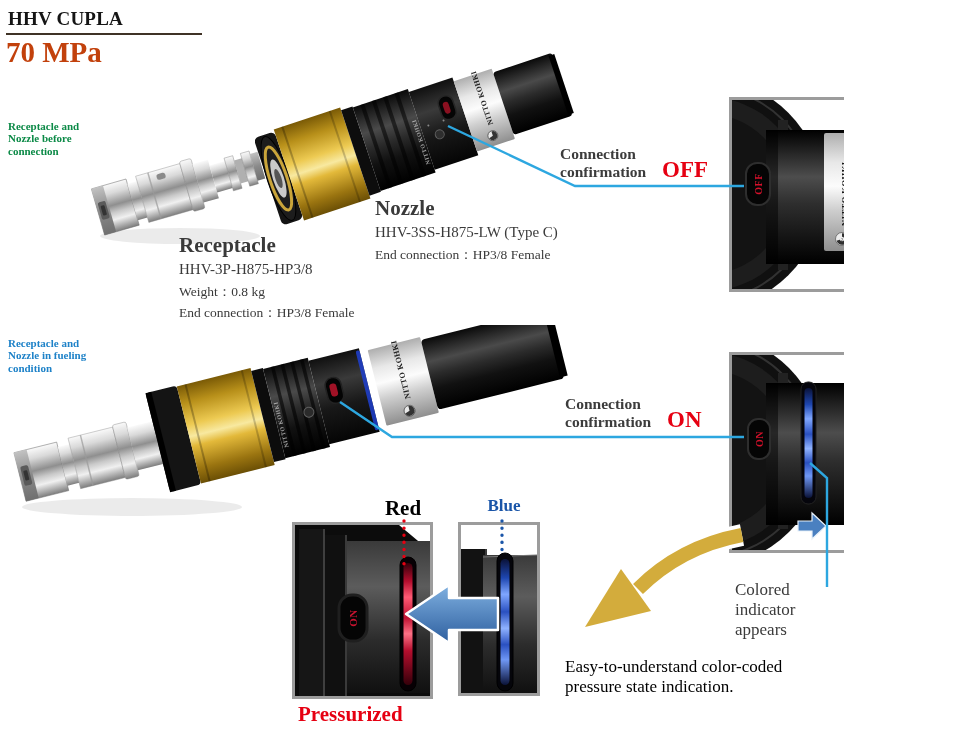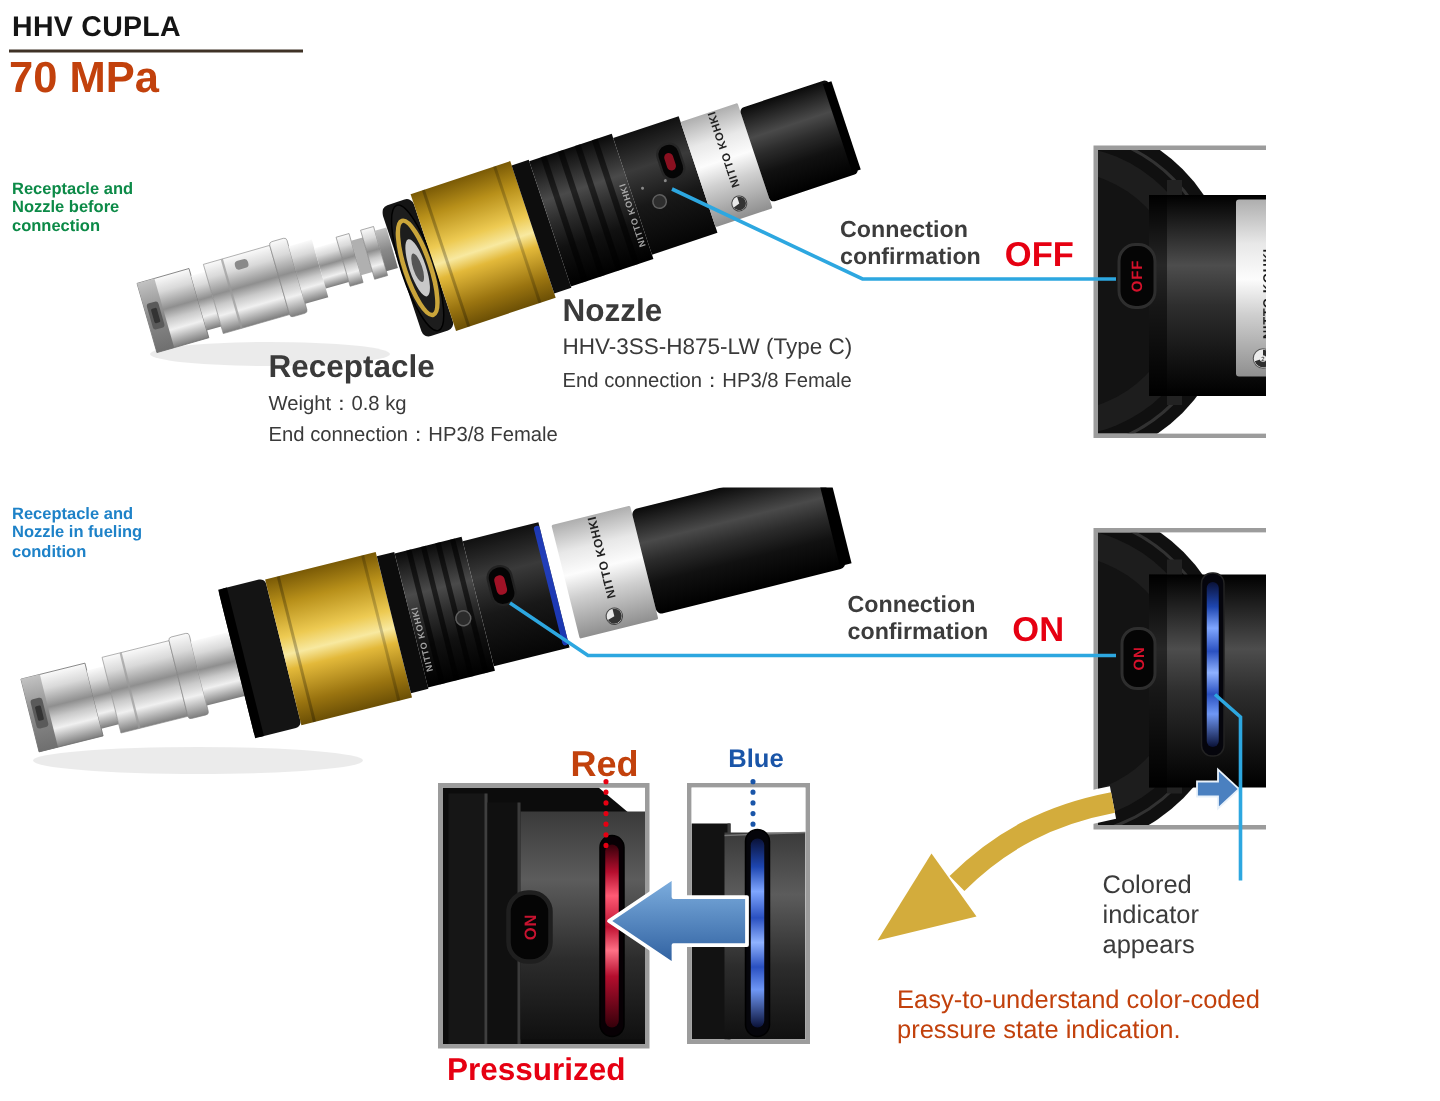--- a/index.html
+++ b/index.html
@@ -1,17 +1,17 @@
 <!DOCTYPE html>
 <html><head>
 <meta charset="utf-8">
 <style>
   html,body{margin:0;padding:0;background:#fff;}
   #stage{position:relative;width:844px;height:734px;background:#fff;overflow:hidden;
-         font-family:Liberation Sans, sans-serif;color:#333;}
+         font-family:Liberation Serif, serif;color:#333;}
   .abs{position:absolute;}
   .preline{white-space:pre-line;}
   
   .series{left:8px;top:8px;font-size:19px;font-weight:800;color:#151515;letter-spacing:.2px;}
   .rule{left:6px;top:33px;width:196px;border-top:2px solid #3f3226;height:0;}
   .rating{left:6px;top:36px;font-size:29px;font-weight:800;color:#c2410c;}
   
   .cap{font-size:11px;font-weight:bold;line-height:1.12;}
   .cap-green{left:8px;top:120px;color:#0c8a47;}
   .cap-blue{left:8px;top:337px;color:#1e82c8;}
@@ -22,25 +22,25 @@
   .spec .s{font-size:13.5px;margin:0 0 3px 0;}
   .spec-receptacle{left:155px;top:233px;margin-left:24px;}
   .spec-nozzle{left:375px;top:196px;}
   
   .conf{display:flex;align-items:flex-end;gap:16px;}
   .conf .lbl{font-size:15.5px;font-weight:bold;color:#3c3c3c;line-height:1.15;}
   .conf .state{font-size:23px;font-weight:800;color:#e60012;line-height:.95;}
   .conf-off{left:560px;top:145px;}
   .conf-on{left:565px;top:395px;}
   
-  .red-lab{left:380px;top:496px;width:46px;text-align:center;font-size:24px;font-weight:800;color:#c2410c;}
+  .red-lab{left:380px;top:496px;width:46px;text-align:center;font-size:21px;font-weight:800;color:#000000;}
   .blue-lab{left:479px;top:496px;width:50px;text-align:center;font-size:17px;font-weight:800;color:#1a55a8;}
   .press-lab{left:298px;top:702px;font-size:21px;font-weight:800;color:#e60012;}
   .appears{left:735px;top:580px;font-size:17px;color:#3b3b3b;}
-  .desc{left:598px;top:657px;font-size:17px;color:#c2410c;line-height:1.18;}
+  .desc{left:565px;top:657px;font-size:17px;color:#000000;line-height:1.18;}
   
   .panel{background:#fff;border:3px solid #9c9c9c;box-sizing:border-box;}
   .panel svg{display:block;}
   .p-off{left:729px;top:97px;width:147px;height:195px;}
   .p-on{left:729px;top:352px;width:147px;height:201px;}
   .p-red{left:292px;top:522px;width:141px;height:177px;}
   .p-blue{left:458px;top:522px;width:82px;height:174px;}
   .overlay{left:0;top:0;pointer-events:none;}
 </style>
 </head>
@@ -324,20 +324,21 @@
       <path d="M 742 535 C 700 543 667 560 638 589" fill="none" stroke="#ffffff" stroke-width="22"></path>
       <polygon points="585,627 621,569 651,611" fill="#ffffff" stroke="#ffffff" stroke-width="10" stroke-linejoin="round"></polygon>
       <path d="M 742 535 C 700 543 667 560 638 589" fill="none" stroke="#d3ac3c" stroke-width="14"></path>
       <polygon points="585,627 621,569 651,611" fill="#d3ac3c" stroke-linejoin="round"></polygon>
     </g>
     <polygon points="406,614 449,585 449,598 498,598 498,630 449,630 449,643" fill="url(#gArrowBlue)" stroke="#ffffff" stroke-width="2.5" stroke-linejoin="round"></polygon>
   </svg>
 
   <div class="abs spec spec-receptacle">
     <p class="t">Receptacle</p>
+    <p class="m">HHV-3P-H875-HP3/8</p>
     <p class="s">Weight：0.8 kg</p>
     <p class="s">End connection：HP3/8 Female</p>
   </div>
   <div class="abs spec spec-nozzle">
     <p class="t">Nozzle</p>
     <p class="m">HHV-3SS-H875-LW (Type C)</p>
     <p class="s">End connection：HP3/8 Female</p>
   </div>
 
   <div class="abs conf conf-off">

